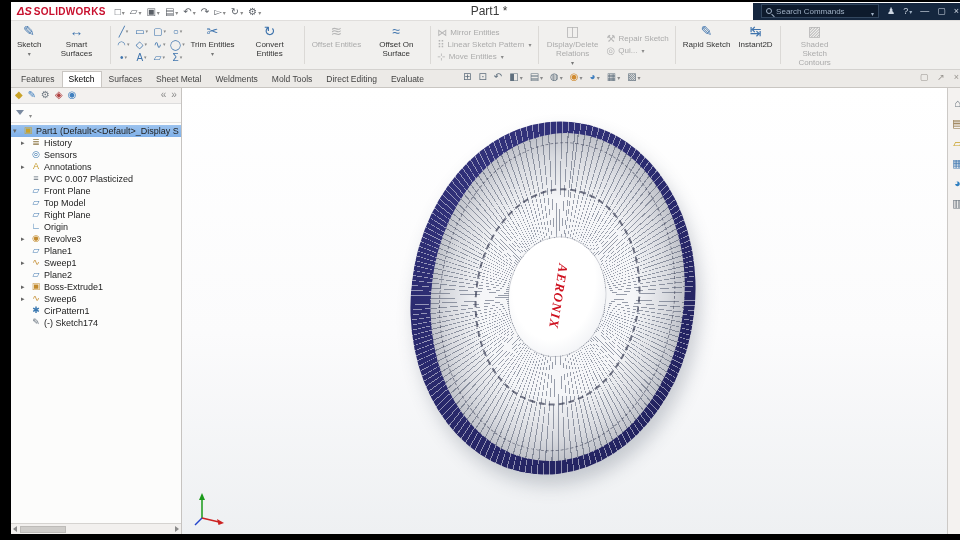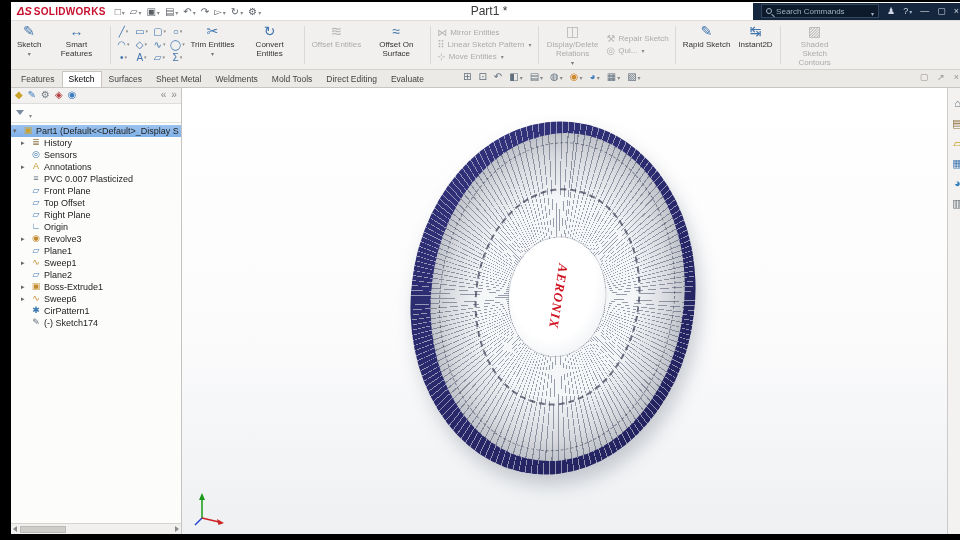--- a/index.html
+++ b/index.html
@@ -154,21 +154,21 @@
   </div>
 
   <div class="ribbon">
     <div class="rbig">
       <span class="ric">✎</span>
       <span class="rlabel">Sketch</span>
       <span class="caret-b"></span>
     </div>
     <div class="rbig">
       <span class="ric">↔</span>
-      <span class="rlabel">Smart Features</span>
+      <span class="rlabel">Smart Surfaces</span>
     </div>
     <div class="rsep"></div>
     <div class="egrid">
         <span class="ecell with-caret">╱</span>
         <span class="ecell with-caret">▭</span>
         <span class="ecell with-caret">▢</span>
         <span class="ecell with-caret">○</span>
         <span class="ecell with-caret">◠</span>
         <span class="ecell with-caret">◇</span>
         <span class="ecell with-caret">∿</span>
@@ -317,21 +317,21 @@
               <span class="tl">PVC 0.007 Plasticized</span>
             </div>
             <div class="tree-item">
               <span class="tw"></span>
               <span class="ti" style="color: rgb(74, 127, 181);">▱</span>
               <span class="tl">Front Plane</span>
             </div>
             <div class="tree-item">
               <span class="tw"></span>
               <span class="ti" style="color: rgb(74, 127, 181);">▱</span>
-              <span class="tl">Top Offset</span>
+              <span class="tl">Top Model</span>
             </div>
             <div class="tree-item">
               <span class="tw"></span>
               <span class="ti" style="color: rgb(74, 127, 181);">▱</span>
               <span class="tl">Right Plane</span>
             </div>
             <div class="tree-item">
               <span class="tw"></span>
               <span class="ti" style="color: rgb(58, 120, 176);">∟</span>
               <span class="tl">Origin</span>

